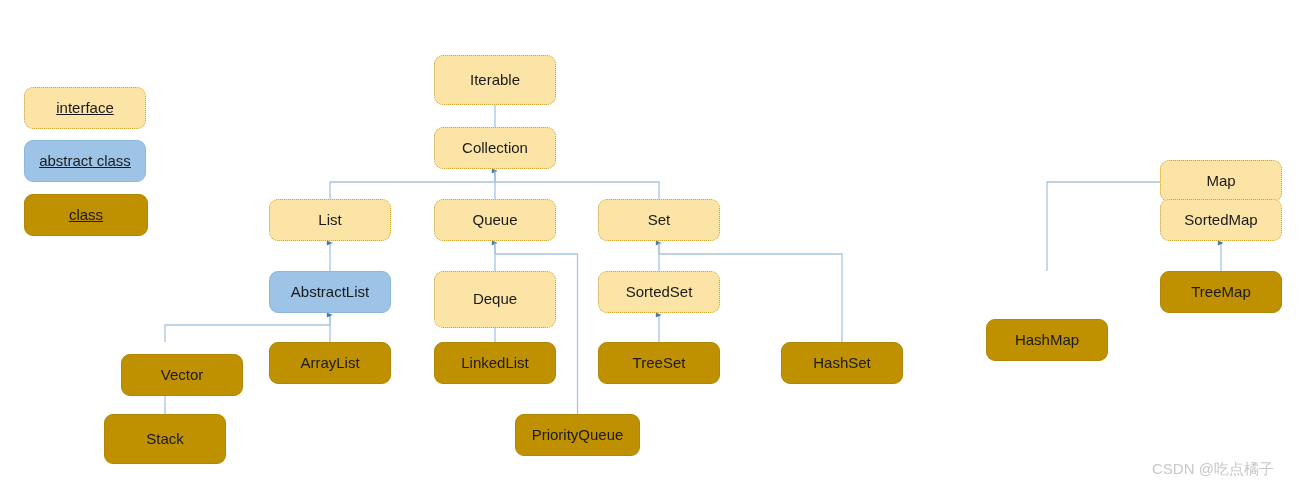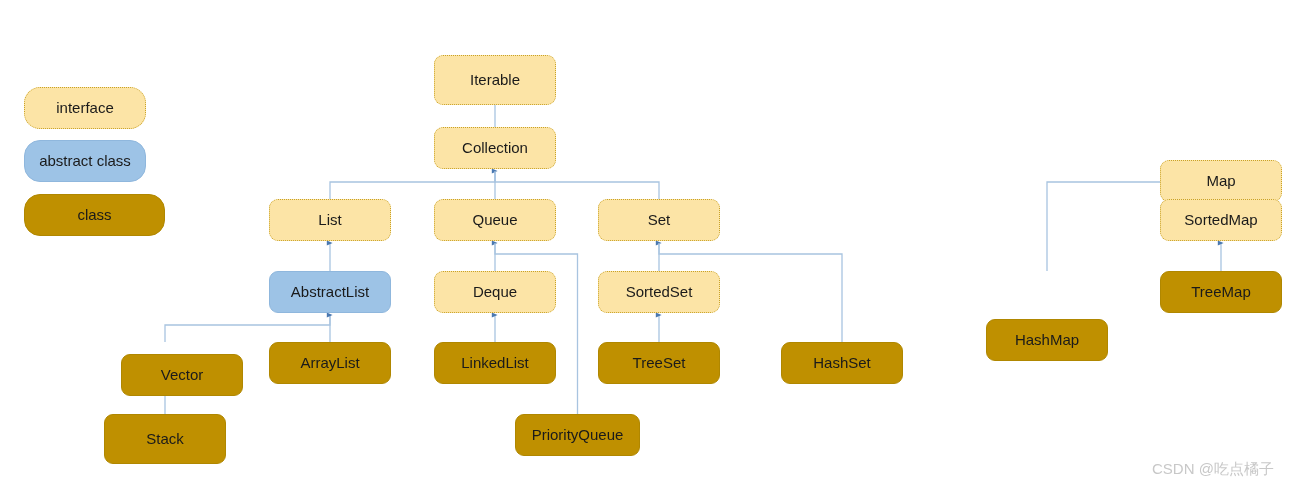--- a/index.html
+++ b/index.html
@@ -49,25 +49,26 @@
   .node.cls {
     background: #bf9000;
     border: 1px solid #b08700;
   }
   .legend-item {
     position: absolute;
     box-sizing: border-box;
     display: flex;
     align-items: center;
     justify-content: center;
-    border-radius: 16px;
+    border-radius: 9px;
     font-size: 15px;
     color: #1a1a1a;
     white-space: nowrap;
     z-index: 2;
+    text-decoration: underline;
   }
   .watermark {
     position: absolute;
     font-size: 15px;
     color: #c8c8c8;
     white-space: nowrap;
     z-index: 3;
   }
 </style>
 </head>
@@ -98,30 +99,30 @@
         <path d="M577.5,414 L577.5,254 L495,254 L495,243" fill="none" stroke="#a8c4e0" stroke-width="1.3"></path>
         <path d="M1221,171 L1221,199" fill="none" stroke="#a8c4e0" stroke-width="1.3" marker-start="url(#arrowhead)"></path>
         <path d="M1047,271 L1047,182 L1221,182 L1221,171" fill="none" stroke="#a8c4e0" stroke-width="1.3"></path>
         <path d="M1221,243 L1221,271" fill="none" stroke="#a8c4e0" stroke-width="1.3" marker-start="url(#arrowhead)"></path>
       </g>
   </svg>
 
   <div id="legend-layer">
       <div class="legend-item node interface" style="left: 24px; top: 87px; width: 122px; height: 42px;">interface</div>
       <div class="legend-item node abstract" style="left: 24px; top: 140px; width: 122px; height: 42px;">abstract class</div>
-      <div class="legend-item node cls" style="left: 24px; top: 194px; width: 141px; height: 42px;">class</div>
+      <div class="legend-item node cls" style="left: 24px; top: 194px; width: 124px; height: 42px;">class</div>
     </div>
   <div id="node-layer">
       <div class="node interface" style="left: 434px; top: 55px; width: 122px; height: 50px;">Iterable</div>
       <div class="node interface" style="left: 434px; top: 127px; width: 122px; height: 42px;">Collection</div>
       <div class="node interface" style="left: 269px; top: 199px; width: 122px; height: 42px;">List</div>
       <div class="node interface" style="left: 434px; top: 199px; width: 122px; height: 42px;">Queue</div>
       <div class="node interface" style="left: 598px; top: 199px; width: 122px; height: 42px;">Set</div>
       <div class="node abstract" style="left: 269px; top: 271px; width: 122px; height: 42px;">AbstractList</div>
-      <div class="node interface" style="left: 434px; top: 271px; width: 122px; height: 42px;">Deque</div>
+      <div class="node interface" style="left: 434px; top: 271px; width: 122px; height: 57px;">Deque</div>
       <div class="node interface" style="left: 598px; top: 271px; width: 122px; height: 42px;">SortedSet</div>
       <div class="node cls" style="left: 104px; top: 354px; width: 122px; height: 42px; margin-left: 17px;">Vector</div>
       <div class="node cls" style="left: 269px; top: 342px; width: 122px; height: 42px;">ArrayList</div>
       <div class="node cls" style="left: 434px; top: 342px; width: 122px; height: 42px;">LinkedList</div>
       <div class="node cls" style="left: 598px; top: 342px; width: 122px; height: 42px;">TreeSet</div>
       <div class="node cls" style="left: 781px; top: 342px; width: 122px; height: 42px;">HashSet</div>
       <div class="node cls" style="left: 104px; top: 414px; width: 122px; height: 50px;">Stack</div>
       <div class="node cls" style="left: 515px; top: 414px; width: 125px; height: 42px;">PriorityQueue</div>
       <div class="node interface" style="left: 1160px; top: 127px; width: 122px; height: 42px; margin-top: 33px;">Map</div>
       <div class="node interface" style="left: 1160px; top: 199px; width: 122px; height: 42px;">SortedMap</div>

